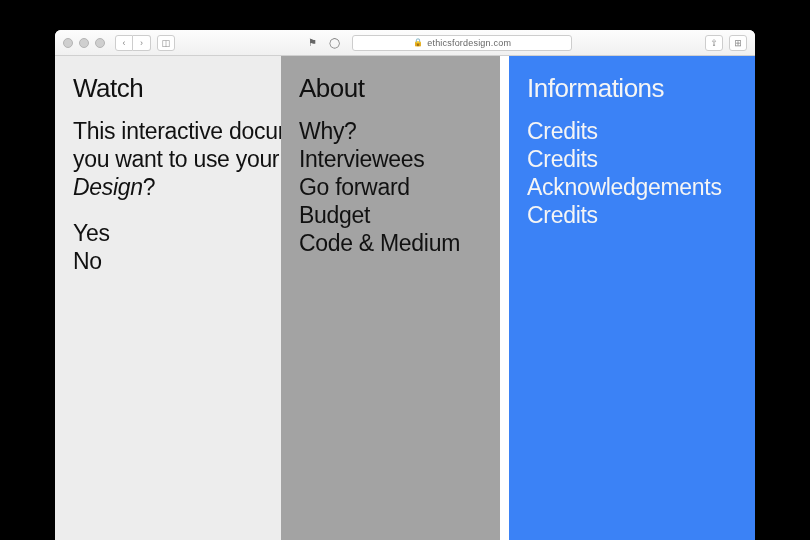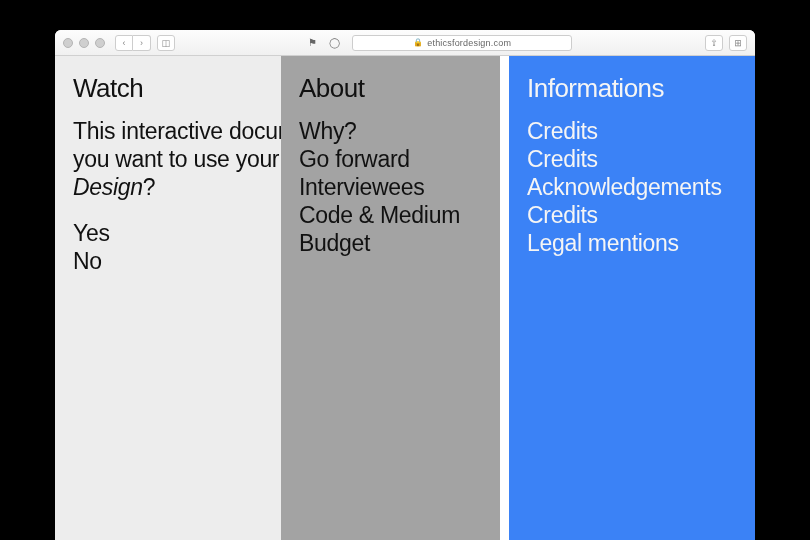--- a/index.html
+++ b/index.html
@@ -161,32 +161,31 @@
       <div class="group">
         <div class="item">Yes</div>
         <div class="item">No</div>
       </div>
     </div>
 
     <div class="col col-about">
       <h2>About</h2>
       <div class="group">
         <div class="item">Why?</div>
+        <div class="item">Interviewees</div>
         <div class="item">Go forward</div>
-        <div class="item">Interviewees</div>
+        <div class="item">Budget</div>
         <div class="item">Code &amp; Medium</div>
-        <div class="item">Budget</div>
       </div>
     </div>
 
     <div class="col col-info">
       <h2>Informations</h2>
       <div class="group">
         <div class="item">Credits</div>
         <div class="item">Credits</div>
         <div class="item">Acknowledgements</div>
         <div class="item">Credits</div>
-        <div class="item">Legal mentions</div>
       </div>
     </div>
 
   </div>
 </div>
 
 </body></html>

